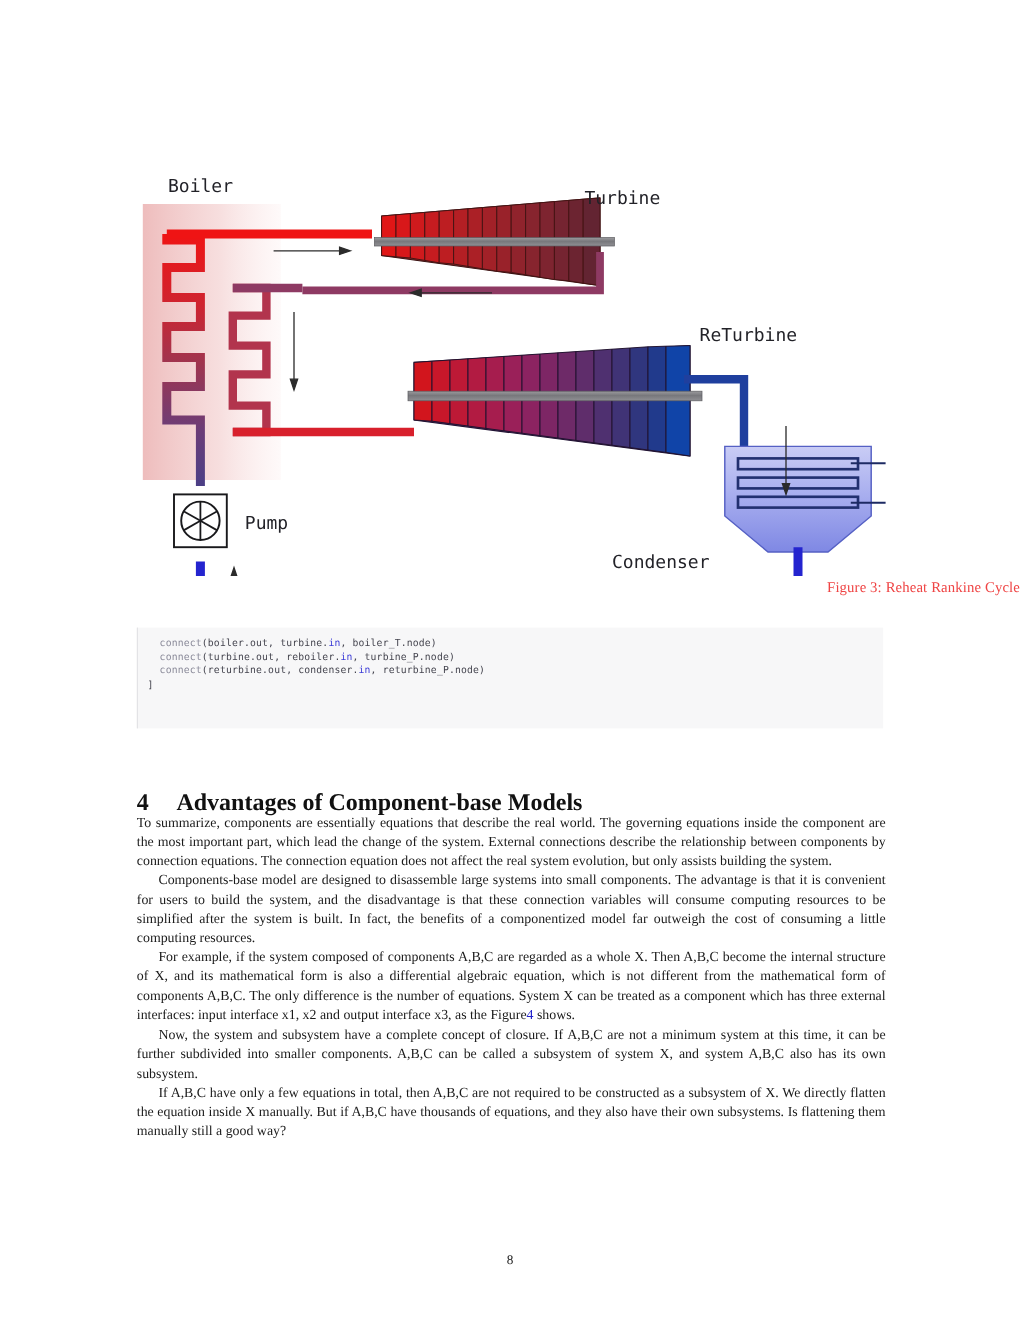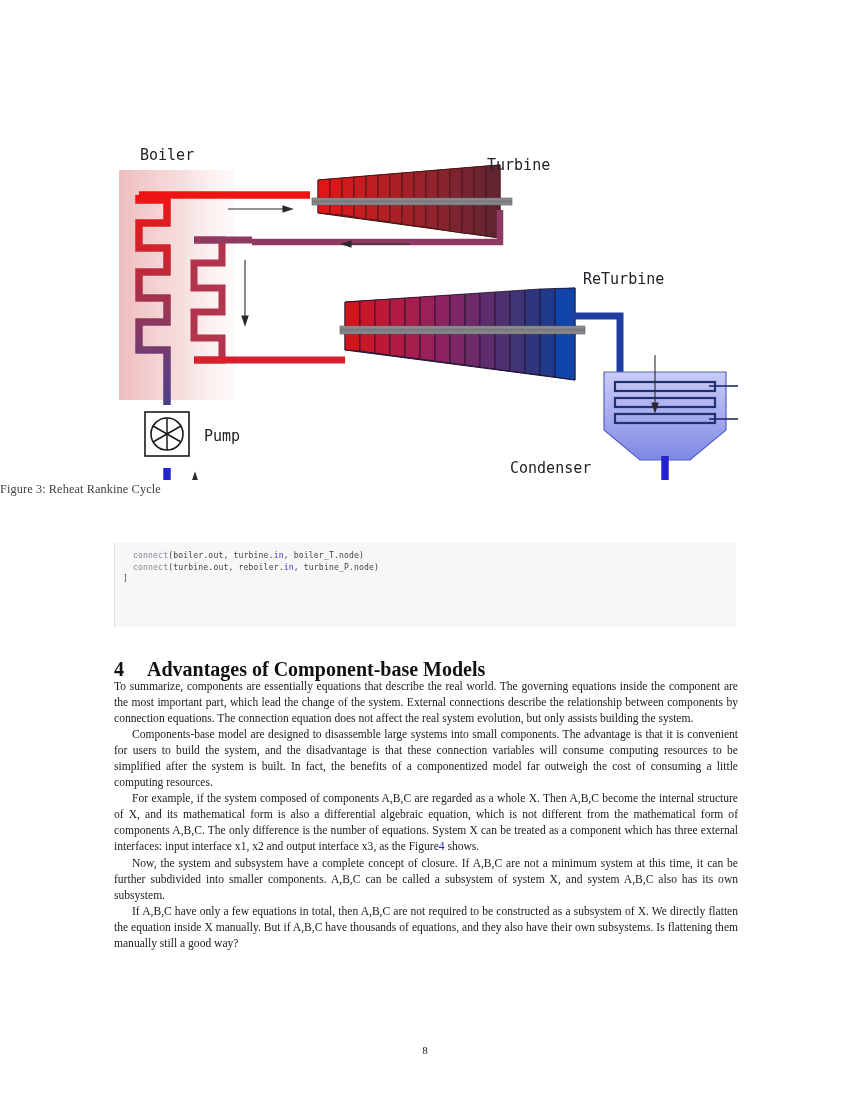--- a/index.html
+++ b/index.html
@@ -31,39 +31,38 @@
     width: 850px;
     height: 420px;
   }
   .figure-svg { display: block; }
 
   .fig-caption {
     position: absolute;
     left: 0;
     top: 482px;
     width: 850px;
-    text-align: left;
+    text-align: right;
     font-size: 12.3px;
     font-family: "Liberation Serif", "DejaVu Serif", serif;
-    color: #404040;
+    color: #ef4444;
     letter-spacing: 0.1px;
   }
 
   
   .code-block {
     position: absolute;
     left: 114px;
     top: 523px;
     width: 622px;
     height: 84px;
     background: #f7f7f8;
     border-left: 1px solid #e3e3e6;
     box-sizing: border-box;
     padding: 7px 0 0 0;
-    margin-top: 20px;
   }
   .code-line {
     font-family: "DejaVu Sans Mono", "Liberation Mono", monospace;
     font-size: 8.1px;
     line-height: 11.6px;
     color: #7a7a85;
     white-space: pre;
     padding-left: 18px;
     letter-spacing: 0.15px;
   }
@@ -284,20 +283,21 @@
       </g>
     </svg>
   </div>
 
   <div class="fig-caption">Figure 3: Reheat Rankine Cycle</div>
 
   <div class="code-block">
     <div id="code-lines">
         <div class="code-line"><span class="tok-fn">connect</span><span class="tok-plain">(boiler.out, turbine.</span><span class="tok-kw">in</span><span class="tok-plain">, boiler_T.node)</span></div>
         <div class="code-line"><span class="tok-fn">connect</span><span class="tok-plain">(turbine.out, reboiler.</span><span class="tok-kw">in</span><span class="tok-plain">, turbine_P.node)</span></div>
+        <div class="code-line"><span class="tok-fn">connect</span><span class="tok-plain">(returbine.out, condenser.</span><span class="tok-kw">in</span><span class="tok-plain">, returbine_P.node)</span></div>
         <div class="code-line flush"><span class="tok-plain">]</span></div>
       </div>
   </div>
 
   <h2 class="section-head">
     <span class="num">4</span><span>Advantages of Component-base Models</span>
   </h2>
 
   <div class="body-text" id="body-text">
       <p class="">To summarize, components are essentially equations that describe the real world. The governing equations inside the component are the most important part, which lead the change of the system. External connections describe the relationship between components by connection equations. The connection equation does not affect the real system evolution, but only assists building the system.</p>

